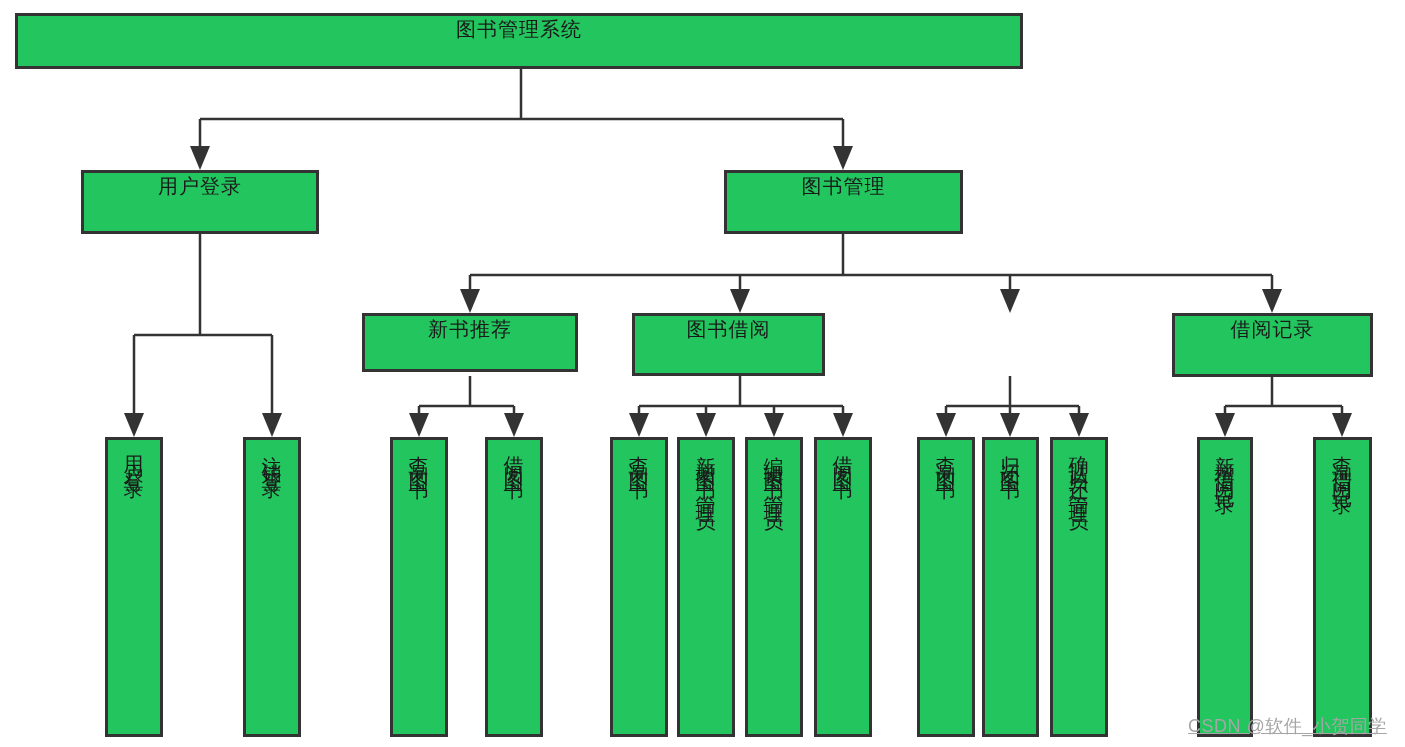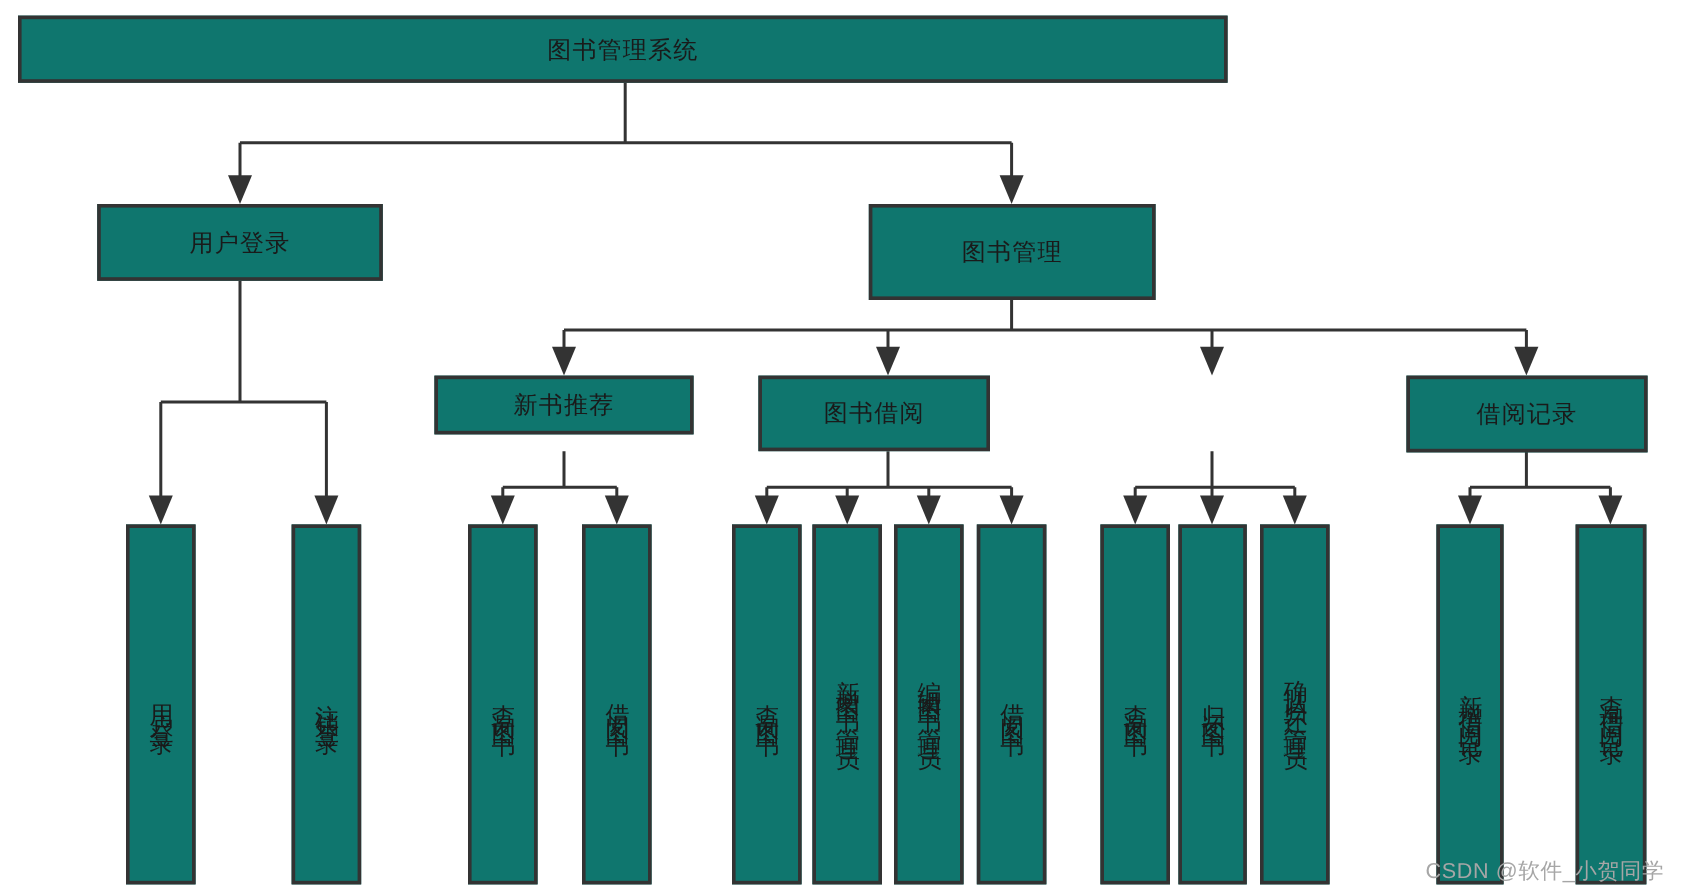--- a/index.html
+++ b/index.html
@@ -2,33 +2,33 @@
 <html><head>
 <meta charset="utf-8">
 <style>
   html,body{margin:0;padding:0;background:#ffffff;}
   .stage{
     position:relative;width:1405px;height:747px;background:#ffffff;overflow:hidden;
     font-family:"Liberation Sans","DejaVu Sans",sans-serif;color:#1a1a1a;
   }
   .connectors{position:absolute;left:0;top:0;width:1405px;height:747px;z-index:1;}
   .node{
-    position:absolute;box-sizing:border-box;background:#0f766e;
-    border:3px solid #333333;display:flex;align-items:center;justify-content:center;
+    position:absolute;box-sizing:border-box;background:#22c55e;
+    border:3px solid #333333;display:flex;align-items:flex-start;justify-content:center;
     z-index:2;
   }
   .hbox{font-size:20px;letter-spacing:1px;white-space:nowrap;}
   .vbox{font-size:20px;}
   .vtext{
     writing-mode:vertical-rl;text-orientation:mixed;
     letter-spacing:8px;line-height:1;display:block;
   }
   .watermark{
     position:absolute;left:1188px;top:714px;z-index:3;
-    font-size:18px;color:#a6a6a6;letter-spacing:0.5px;white-space:nowrap;
+    font-size:18px;color:#a6a6a6;letter-spacing:0.5px;white-space:nowrap;text-decoration:underline;
   }
 </style>
 </head>
 <body>
 
 <div class="stage">
 
   <svg class="connectors" width="1405" height="747" viewBox="0 0 1405 747" xmlns="http://www.w3.org/2000/svg">
     <path fill="none" stroke="#333333" stroke-width="2.5" d="
       M521 69 V119 M200 119 H843 M200 119 V148 M843 119 V148
@@ -64,25 +64,25 @@
     </g>
   </svg>
 
   <div class="node hbox" style="left:15px;top:13px;width:1008px;height:56px;">
     <span>图书管理系统</span>
   </div>
 
   <div class="node hbox" style="left:81px;top:170px;width:238px;height:64px;">
     <span>用户登录</span>
   </div>
-  <div class="node hbox" style="left:724px;top:170px;width:239px;height:80px;">
+  <div class="node hbox" style="left:724px;top:170px;width:239px;height:64px;">
     <span>图书管理</span>
   </div>
 
-  <div class="node hbox" style="left:362px;top:313px;width:216px;height:49px;">
+  <div class="node hbox" style="left:362px;top:313px;width:216px;height:59px;">
     <span>新书推荐</span>
   </div>
   <div class="node hbox" style="left:632px;top:313px;width:193px;height:63px;">
     <span>图书借阅</span>
   </div>
   <div class="node hbox" style="left:1172px;top:313px;width:201px;height:64px;">
     <span>借阅记录</span>
   </div>
 
   <div class="node vbox" style="left:105px;top:437px;width:58px;height:300px;">

